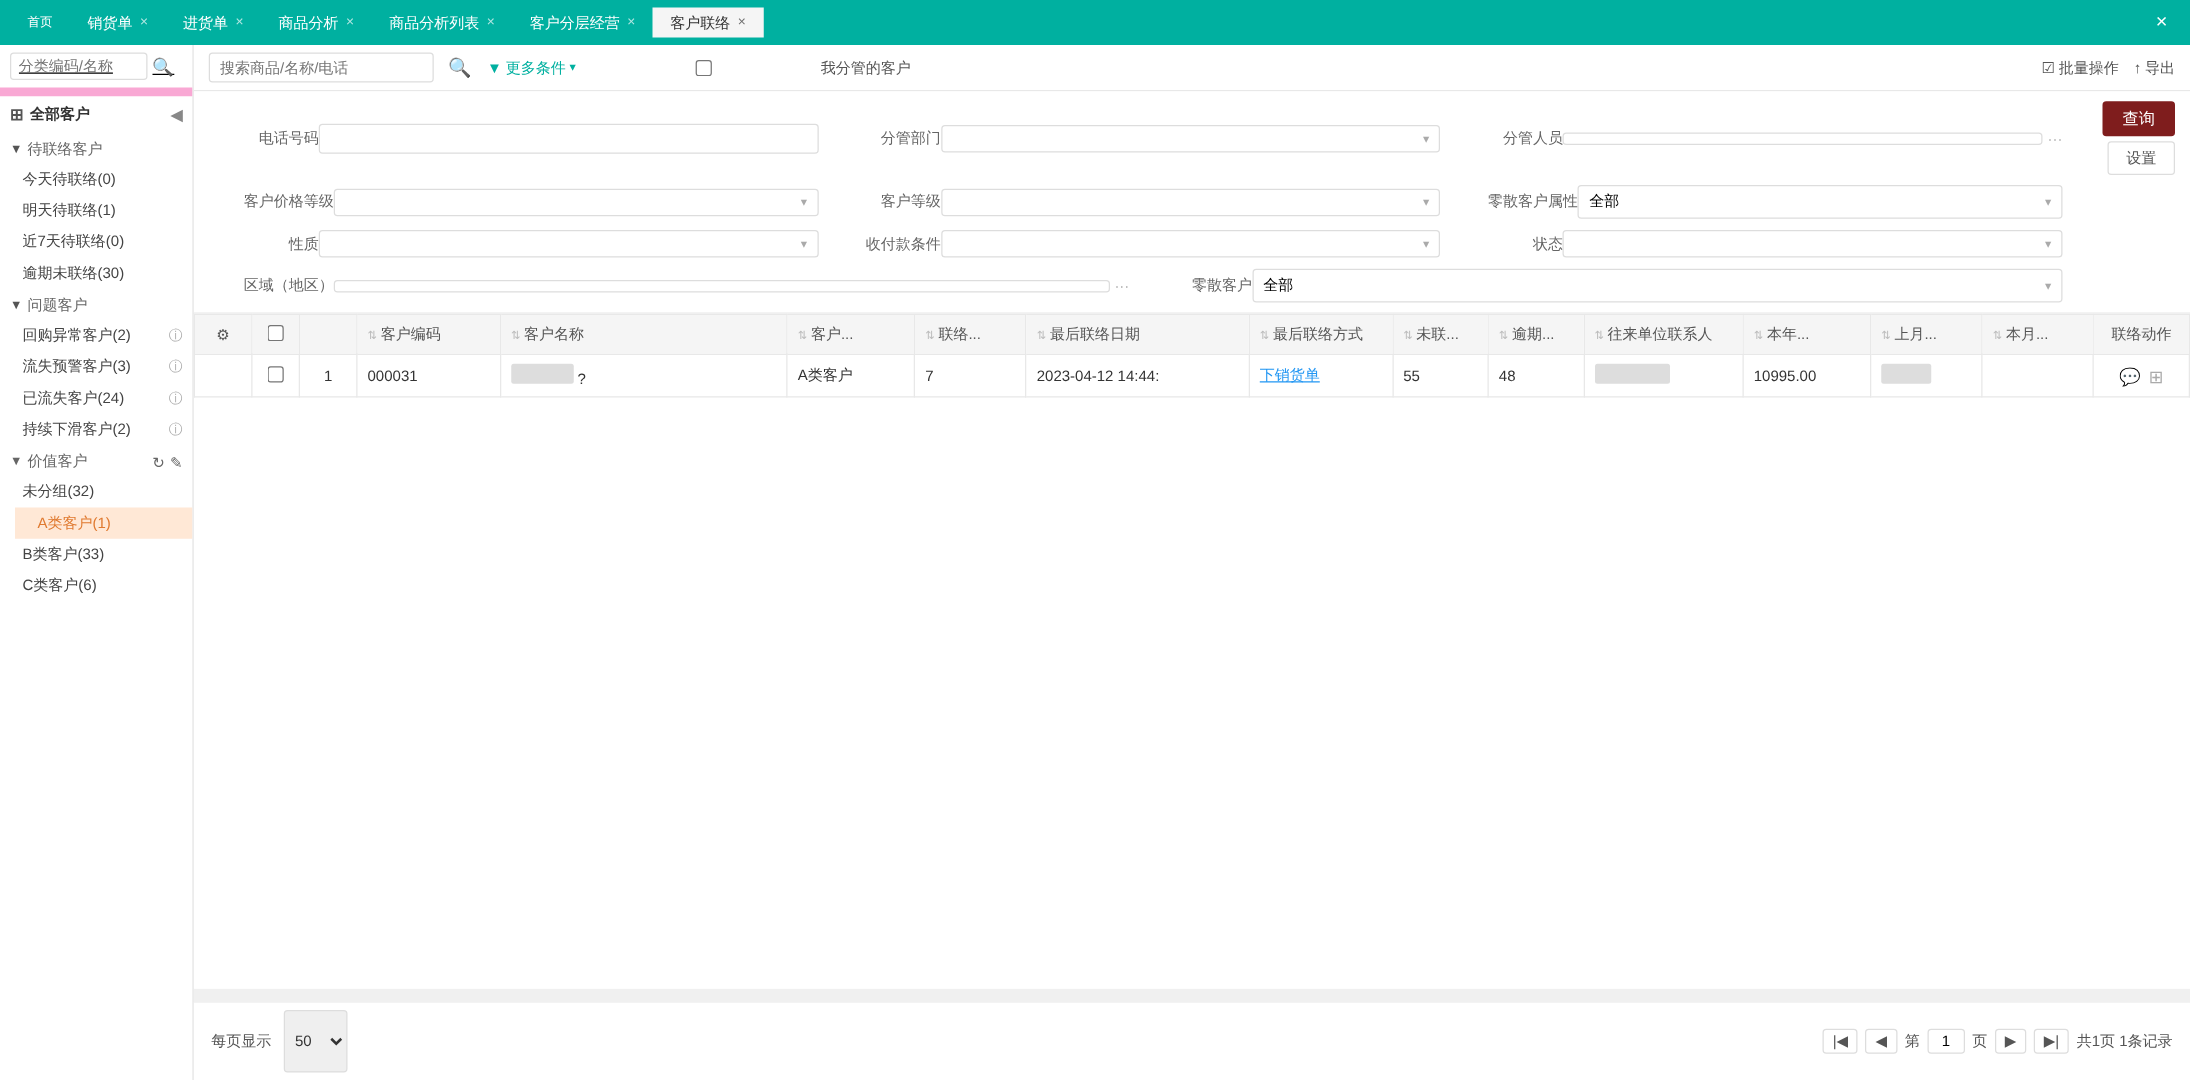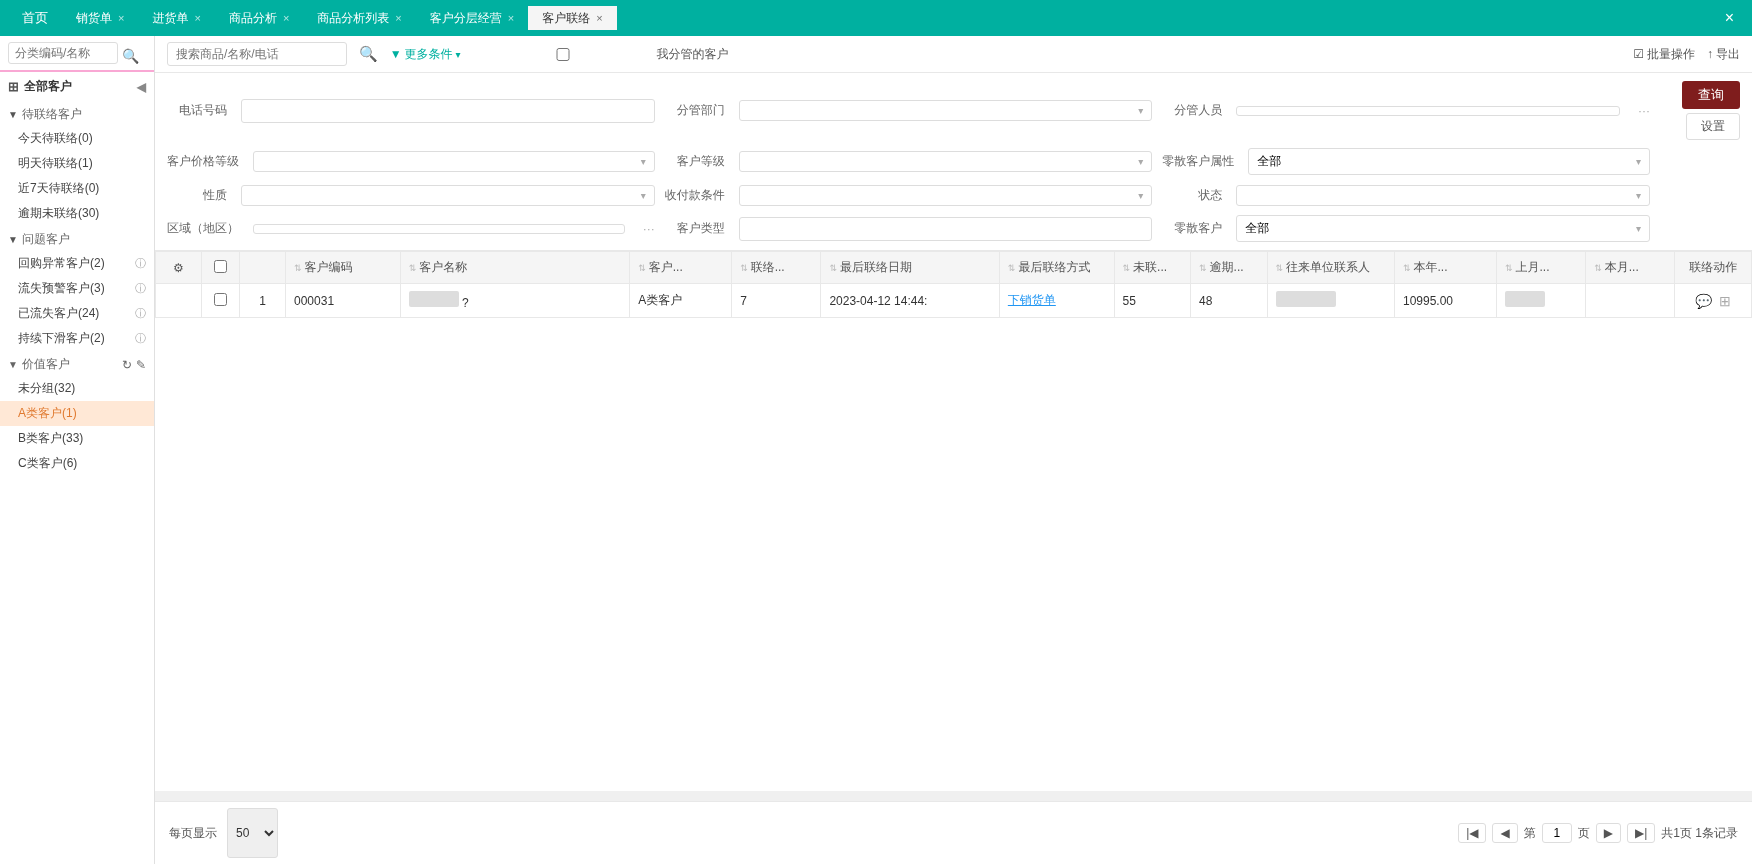--- a/index.html
+++ b/index.html
@@ -32,21 +32,21 @@
       margin-left: 6px;
       font-size: 11px;
       opacity: 0.7;
     }
     .top-nav .nav-home {
       padding: 0 14px;
       height: 36px;
       display: flex;
       align-items: center;
       color: white;
-      font-size: 13px;
+      font-size: 10px;
       cursor: pointer;
     }
     .top-nav-close {
       margin-left: auto;
       color: white;
       font-size: 16px;
       cursor: pointer;
       padding: 0 10px;
     }
 
@@ -61,22 +61,23 @@
       width: 155px;
       background: #fff;
       border-right: 1px solid #e0e0e0;
       display: flex;
       flex-direction: column;
       overflow-y: auto;
     }
     .sidebar-search {
       padding: 6px 8px;
       display: flex;
-      align-items: flex-end;
-      border-bottom: 2px solid #f9a8d4;
+      align-items: center;
+      border-bottom: 7px solid #f9a8d4;
+      text-decoration: underline;
     }
     .sidebar-search input {
       border: 1px solid #ddd;
       border-radius: 3px;
       padding: 3px 6px;
       font-size: 12px;
       width: 110px;
       color: #999;
       outline: none;
     }
@@ -120,20 +121,21 @@
       padding: 4px 8px 4px 18px;
       color: #444;
       cursor: pointer;
       display: flex;
       align-items: center;
       font-size: 12px;
     }
     .sidebar-item.active {
       background: #ffe8d6;
       color: #e07a30;
+      margin-left: 12px;
     }
     .sidebar-item .info-icon {
       margin-left: auto;
       color: #aaa;
       font-size: 11px;
     }
     .sidebar-value-header {
       display: flex;
       align-items: center;
       padding: 5px 8px 3px 8px;
@@ -213,22 +215,23 @@
       display: flex;
       align-items: center;
       margin-bottom: 8px;
       gap: 0;
     }
     .filter-row:last-child { margin-bottom: 0; }
     .filter-cell {
       display: flex;
       align-items: center;
       flex: 1;
-      gap: 14px;
+      gap: 0;
       padding-right: 10px;
+      margin-left: 28px;
     }
     .filter-cell label {
       color: #666;
       white-space: nowrap;
       min-width: 60px;
       text-align: right;
     }
     .filter-cell .select-box {
       flex: 1;
       border: 1px solid #ddd;
@@ -594,24 +597,20 @@
         </div>
       </div>
 
       <div class="filter-row" style="margin-bottom:0;">
         <div class="filter-cell">
           <label>区域（地区）</label>
           <div class="select-box">
             <span></span>
           </div>
           <span class="dots">···</span>
-        </div>
-        <div class="filter-cell">
-          <label>客户类型</label>
-          <input type="text" class="select-box" style="width: 100%;">
         </div>
         <div class="filter-cell">
           <label>零散客户</label>
           <div class="select-box">
             <span>全部</span>
             <span class="chevron">▾</span>
           </div>
         </div>
         <div class="filter-actions" style="visibility:hidden;">
           <button class="btn-query"></button>

